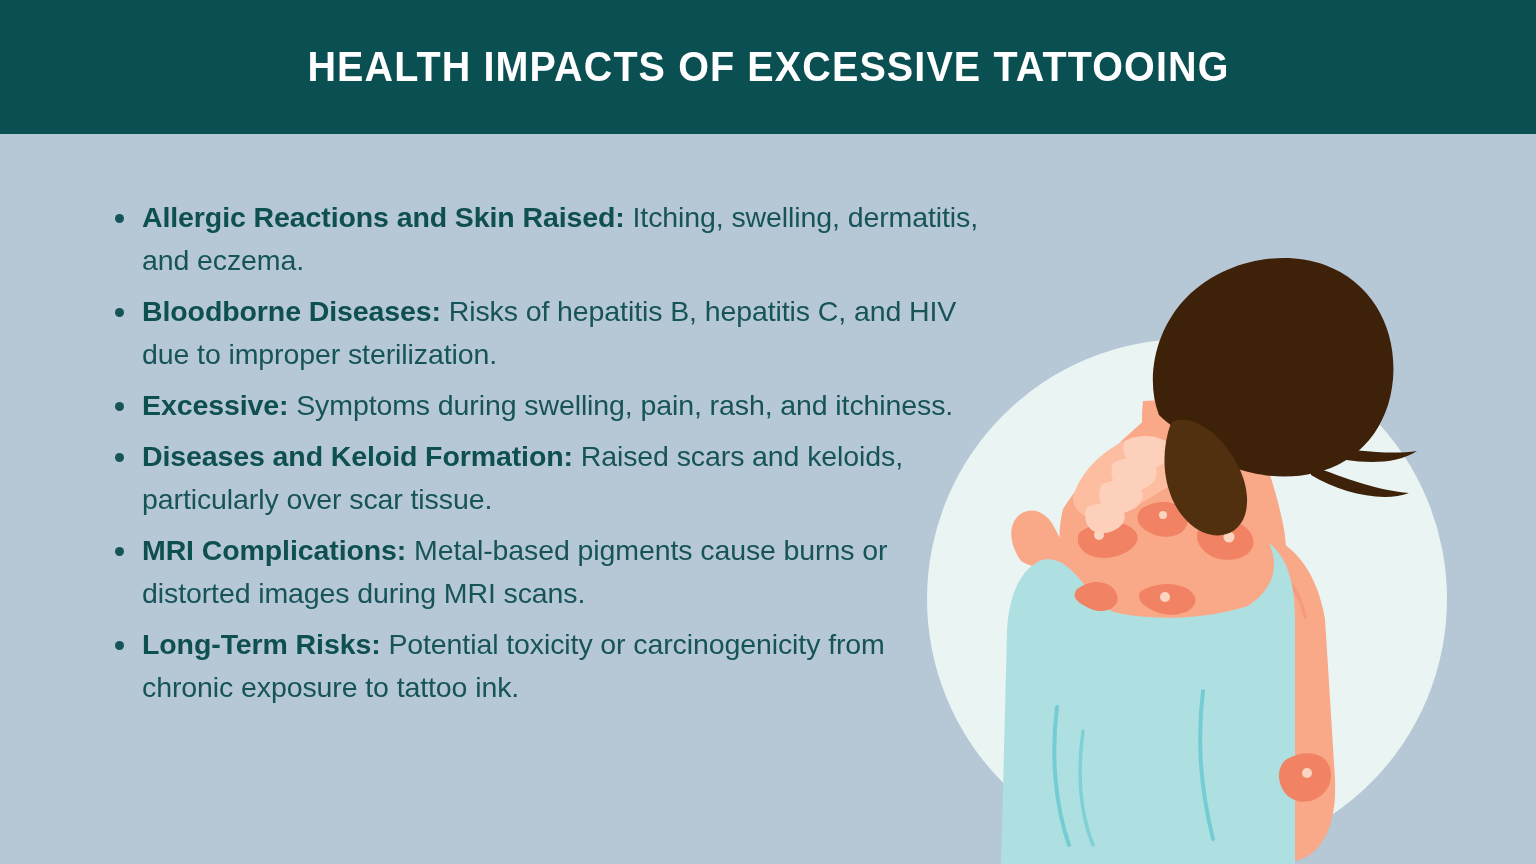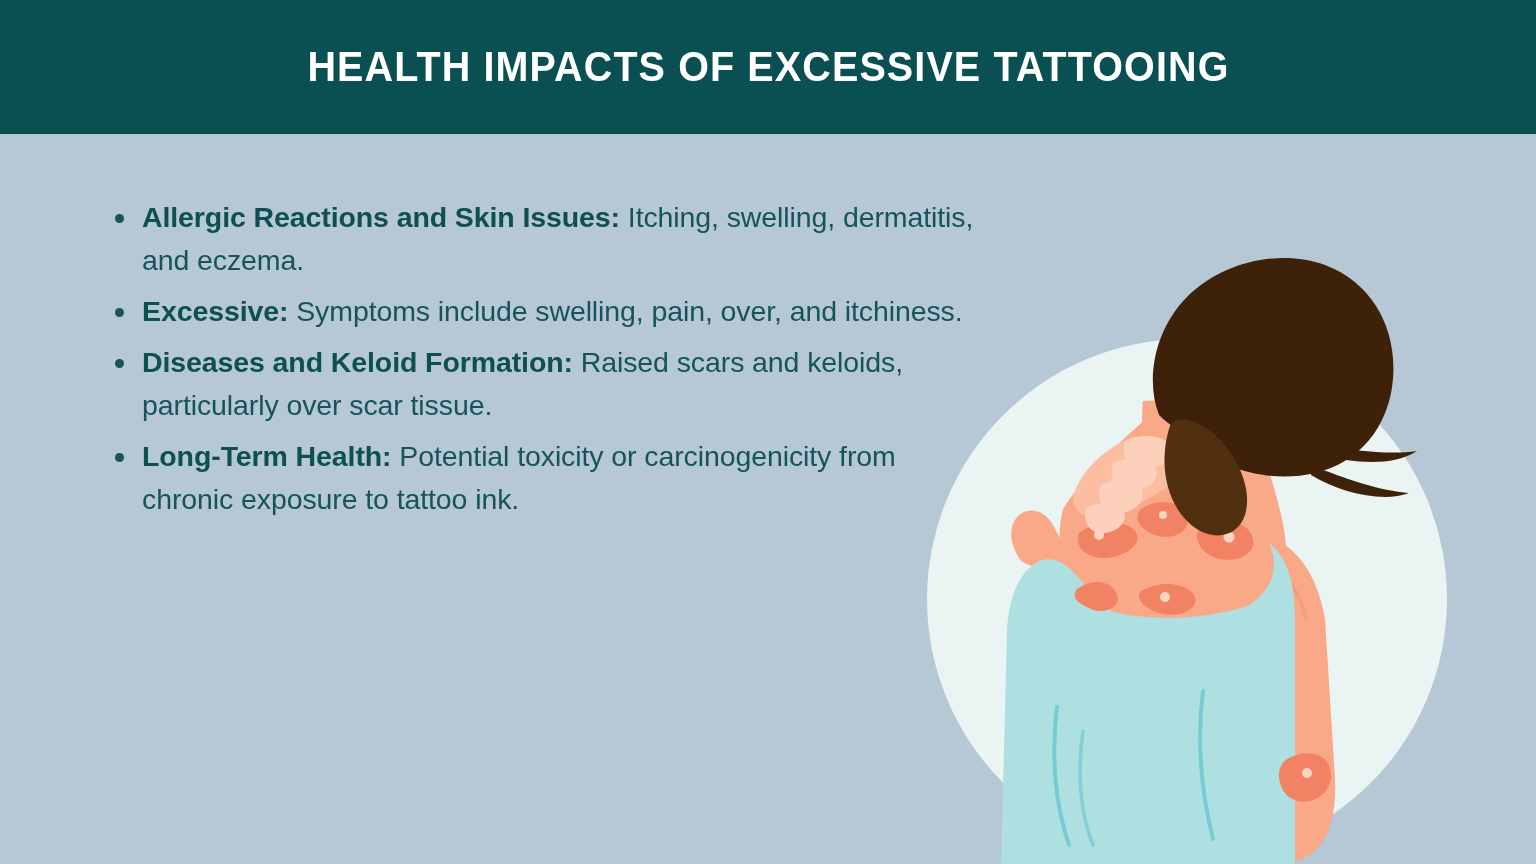--- a/index.html
+++ b/index.html
@@ -76,30 +76,36 @@
 <body>
 
 <div class="header">
   <div class="header-title">Health Impacts of Excessive Tattooing</div>
 </div>
 
 <div class="body-area">
 
   <ul class="bullets">
     <li class="bullet-item">
-      <span class="bullet-term">Allergic Reactions and Skin Issues:</span><span class="bullet-desc"> Itching, swelling, dermatitis, and eczema.</span>
-    </li>
-    <li class="bullet-item">
-      <span class="bullet-term">Excessive:</span><span class="bullet-desc"> Symptoms include swelling, pain, over, and itchiness.</span>
+      <span class="bullet-term">Allergic Reactions and Skin Raised:</span><span class="bullet-desc"> Itching, swelling, dermatitis, and eczema.</span>
+    </li>
+    <li class="bullet-item">
+      <span class="bullet-term">Bloodborne Diseases:</span><span class="bullet-desc"> Risks of hepatitis B, hepatitis C, and HIV due to improper sterilization.</span>
+    </li>
+    <li class="bullet-item">
+      <span class="bullet-term">Excessive:</span><span class="bullet-desc"> Symptoms during swelling, pain, rash, and itchiness.</span>
     </li>
     <li class="bullet-item">
       <span class="bullet-term">Diseases and Keloid Formation:</span><span class="bullet-desc"> Raised scars and keloids, particularly over scar tissue.</span>
     </li>
     <li class="bullet-item">
-      <span class="bullet-term">Long-Term Health:</span><span class="bullet-desc"> Potential toxicity or carcinogenicity from chronic exposure to tattoo ink.</span>
+      <span class="bullet-term">MRI Complications:</span><span class="bullet-desc"> Metal-based pigments cause burns or distorted images during MRI scans.</span>
+    </li>
+    <li class="bullet-item">
+      <span class="bullet-term">Long-Term Risks:</span><span class="bullet-desc"> Potential toxicity or carcinogenicity from chronic exposure to tattoo ink.</span>
     </li>
   </ul>
 
   <div class="illustration">
     <svg width="700" height="690" viewBox="0 0 700 690" xmlns="http://www.w3.org/2000/svg">
       <defs>
         <clipPath id="circleClip">
           <circle cx="362" cy="420" r="260"></circle>
         </clipPath>
       </defs>

